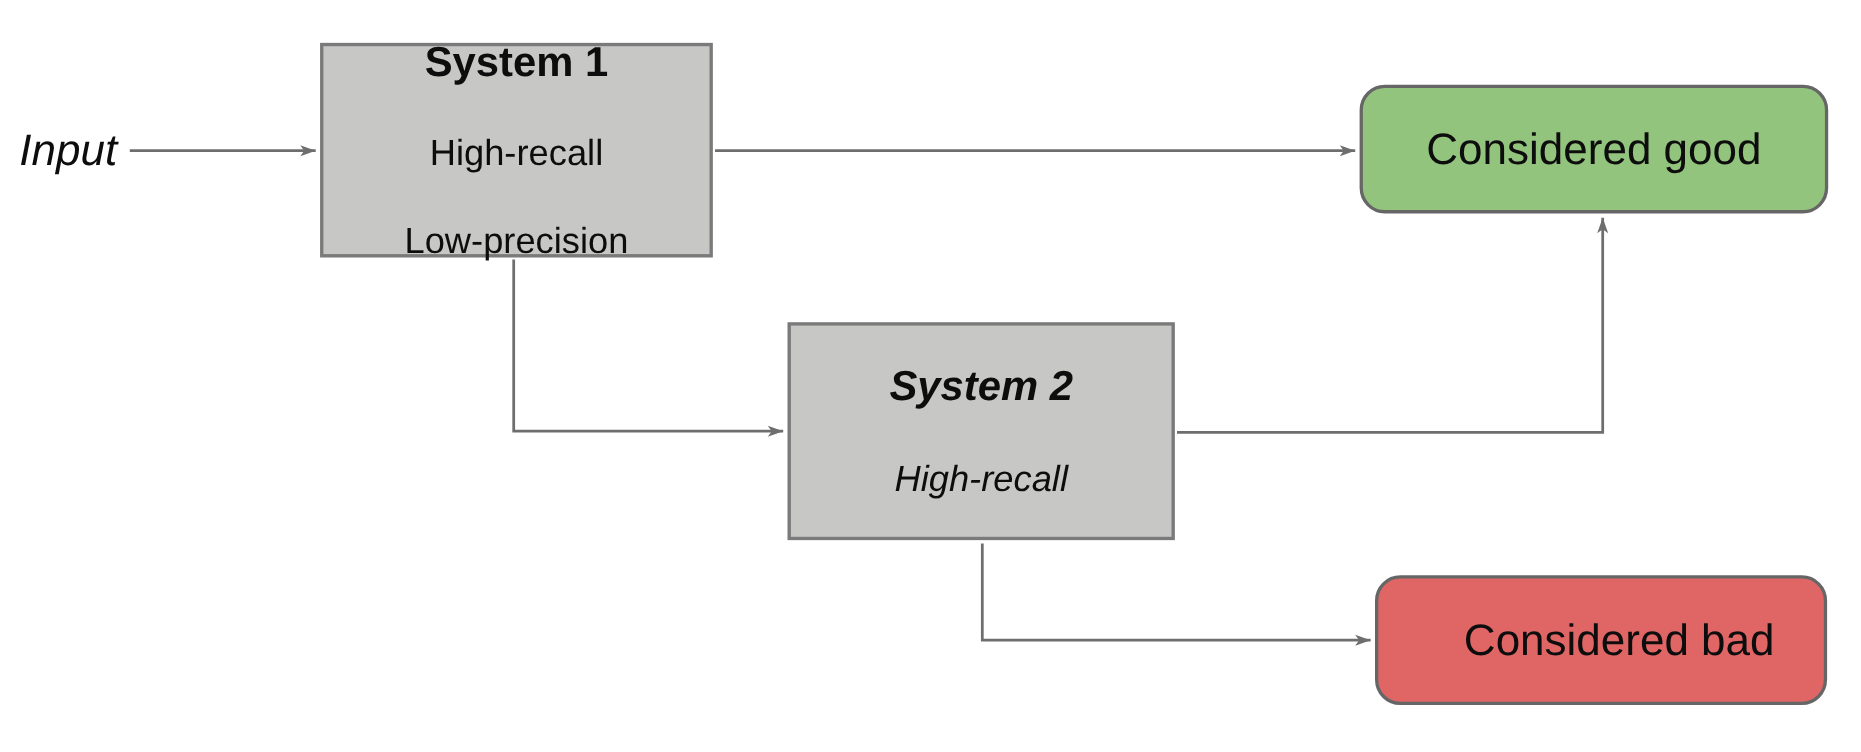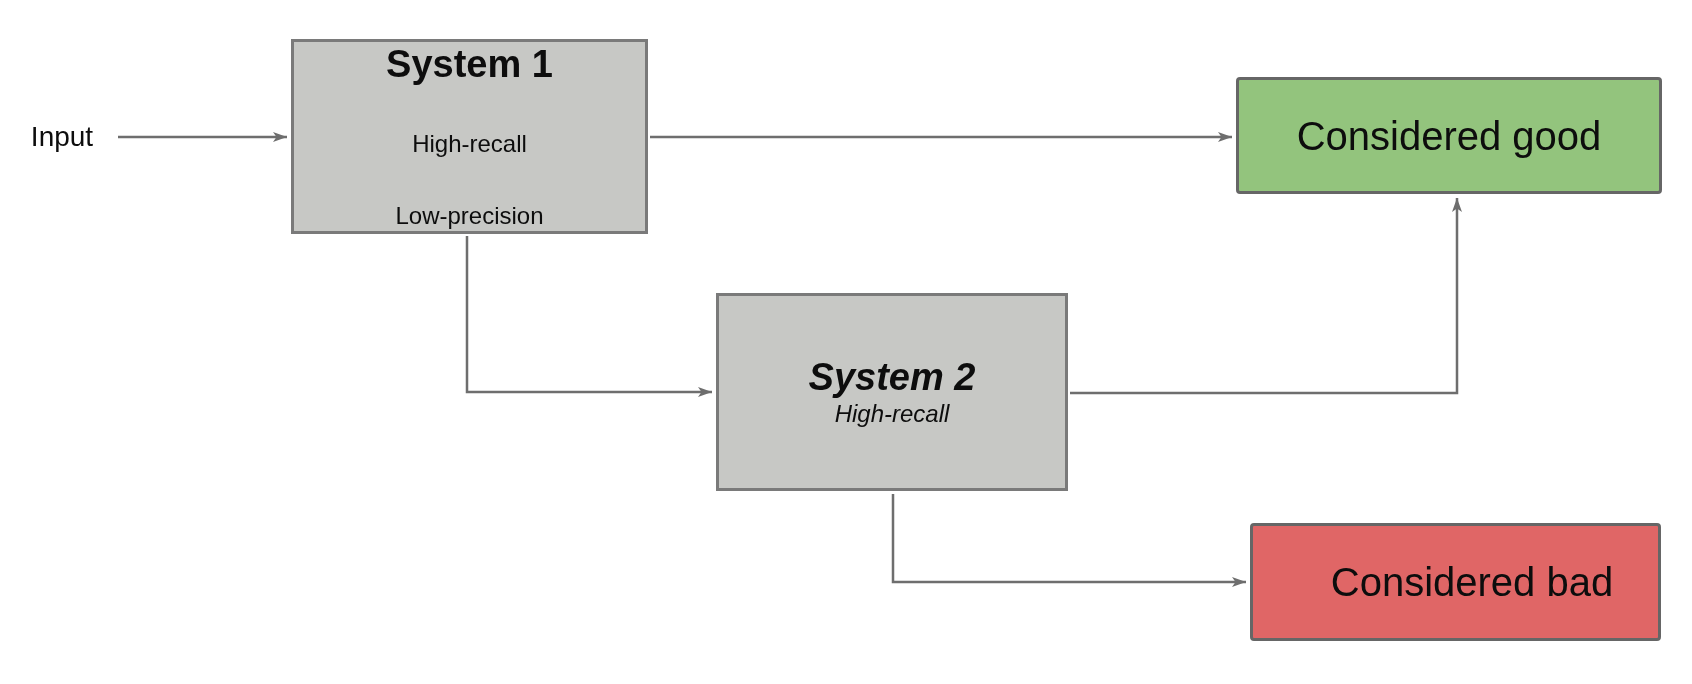--- a/index.html
+++ b/index.html
@@ -49,44 +49,46 @@
     align-items: center;
     justify-content: center;
     text-align: center;
   }
   .node.rect {
     background: var(--gray-fill);
     border: 3px solid var(--gray-border);
   }
   .node.round {
     border: 3px solid var(--round-border);
-    border-radius: 4px;
+    border-radius: 23px;
     font-size: 40px;
     line-height: 1.1;
   }
   .node.round.good { background: var(--good-fill); }
   .node.round.bad  { background: var(--bad-fill); padding-left: 33px; }
   .node-title {
     font-size: 38px;
     font-weight: bold;
     line-height: 1.18;
   }
   .node-line {
-    font-size: 24px;
+    font-size: 33px;
     line-height: 1.2;
+    margin-top: 40px;
   }
   .free-label {
     position: absolute;
-    font-size: 28px;
+    font-size: 40px;
     line-height: 1.1;
     display: flex;
     align-items: center;
     justify-content: center;
+    font-style: italic;
   }
-  #node-system1 { left: 291px; top: 39px;  width: 357px; height: 195px; justify-content: space-between; }
+  #node-system1 { left: 291px; top: 39px;  width: 357px; height: 195px; }
   #node-system2 { left: 716px; top: 293px; width: 352px; height: 198px; font-style: italic; }
   #node-good    { left: 1236px; top: 77px;  width: 426px; height: 117px; }
   #node-bad     { left: 1250px; top: 523px; width: 411px; height: 118px; }
   #input-label  { left: 0px; top: 110px; width: 124px; height: 54px; }
 </style>
 </head>
 <body>
 
 <div class="canvas">
 

